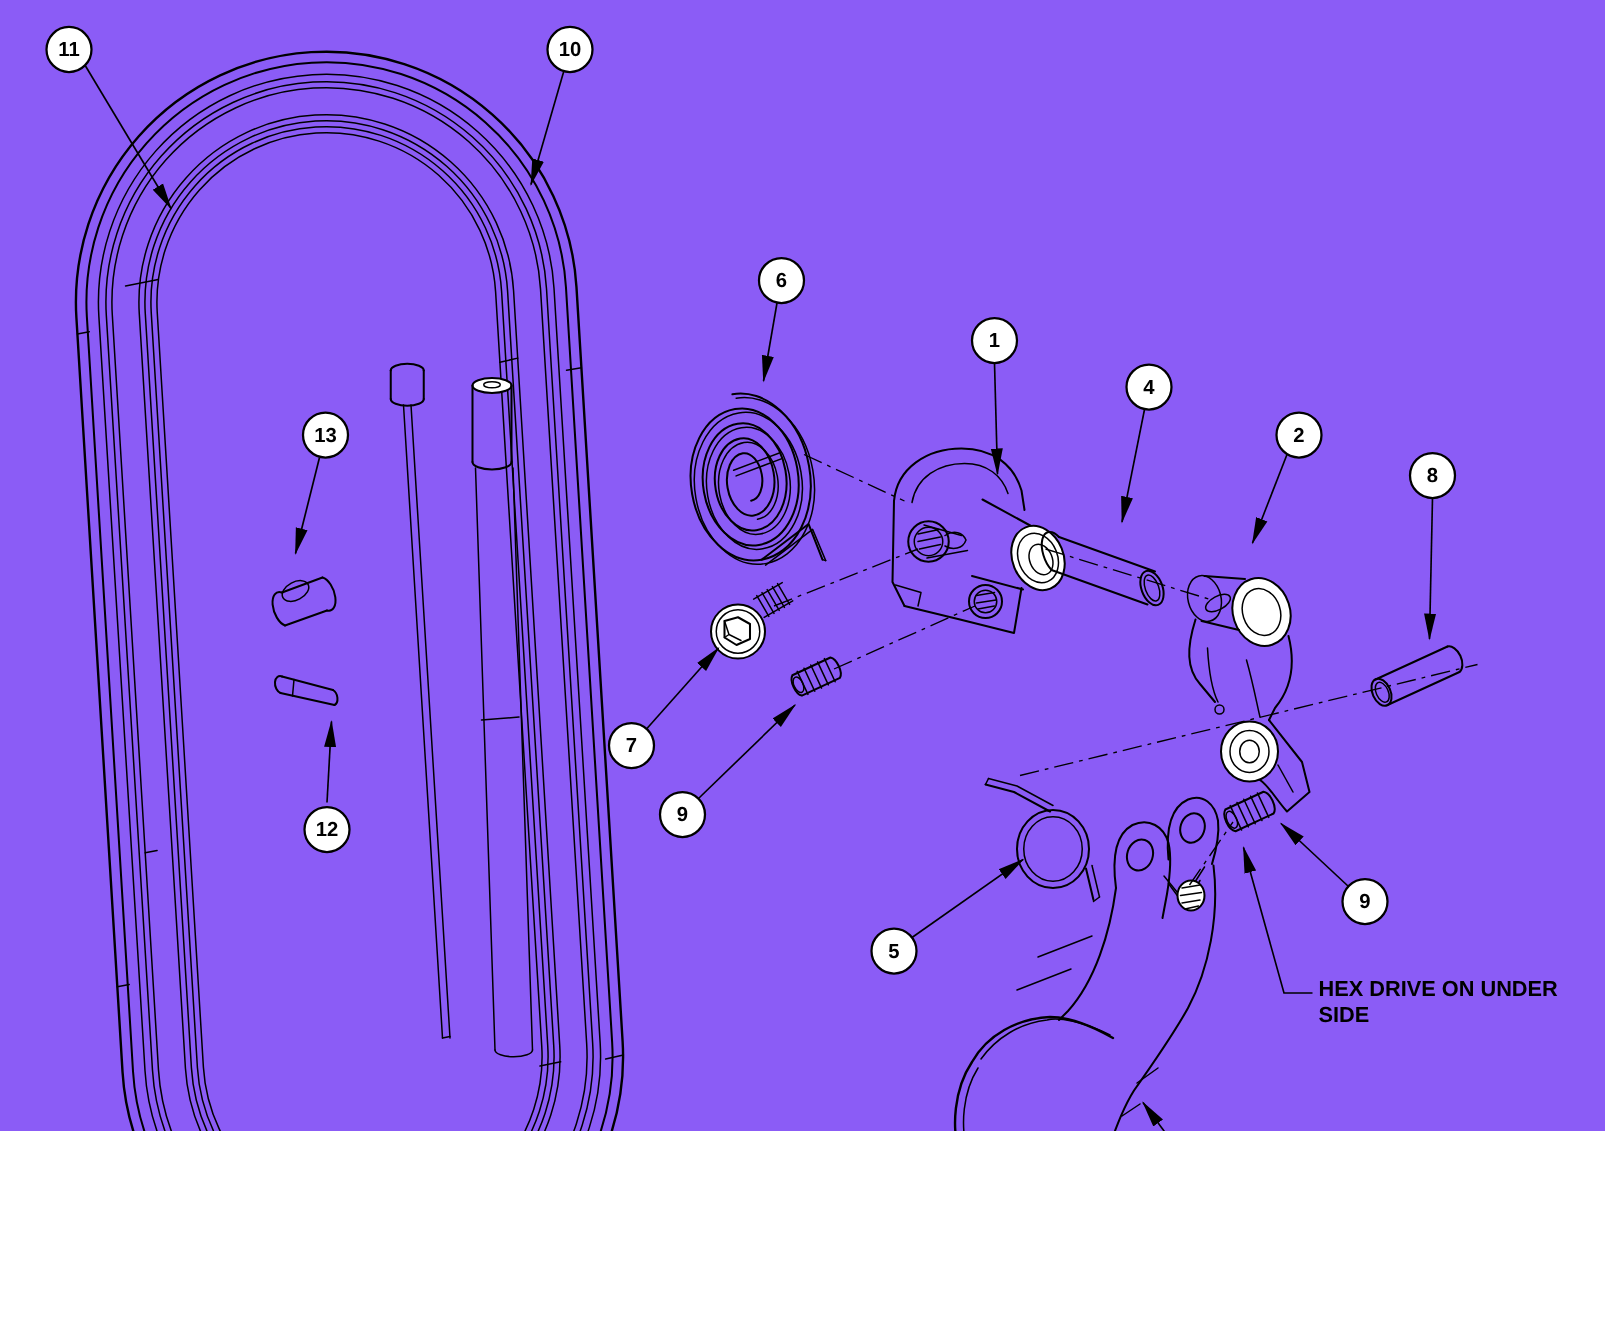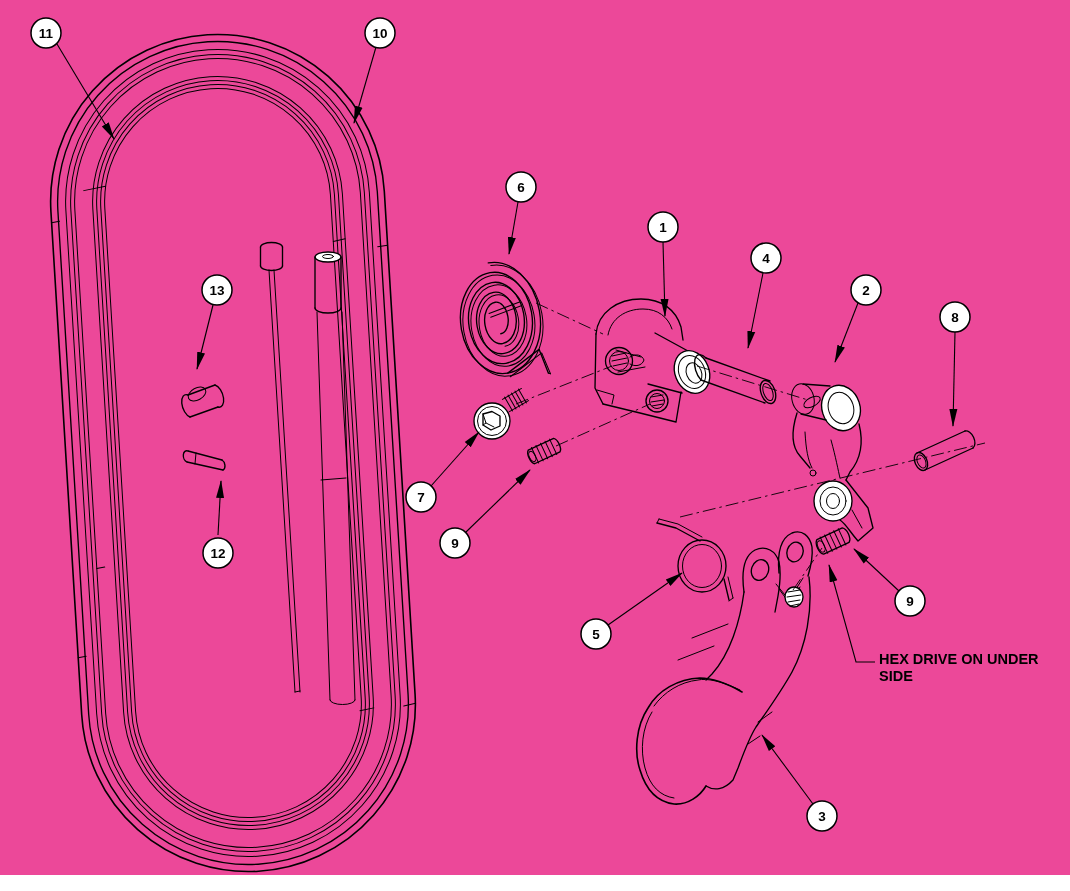--- a/index.html
+++ b/index.html
@@ -1,16 +1,16 @@
 <!DOCTYPE html>
 <html><head>
 <meta charset="utf-8">
 <style>
   html,body{margin:0;padding:0;background:#ffffff;}
-  .canvas{position:relative;width:1070px;height:875px;background:#ec4899;overflow:hidden;
+  .canvas{position:relative;width:1070px;height:754px;background:#8b5cf6;overflow:hidden;
           font-family:"Liberation Sans", sans-serif;text-align:right;}
   svg{display:block;}
   .ln{fill:none;stroke:#000;stroke-width:1.35;stroke-linecap:round;stroke-linejoin:round;}
   .thin{stroke-width:1.0;}
   .thick{stroke-width:1.6;}
   .wfill{fill:#fff;stroke:#000;stroke-width:1.35;}
   .cl{fill:none;stroke:#000;stroke-width:0.9;stroke-dasharray:13 4 2.5 4;}
   .balloon-circle{fill:#fff;stroke:#000;stroke-width:1.5;}
   .balloon-text{font-family:"Liberation Sans",sans-serif;font-size:13.5px;font-weight:600;
                 fill:#000;text-anchor:middle;}

